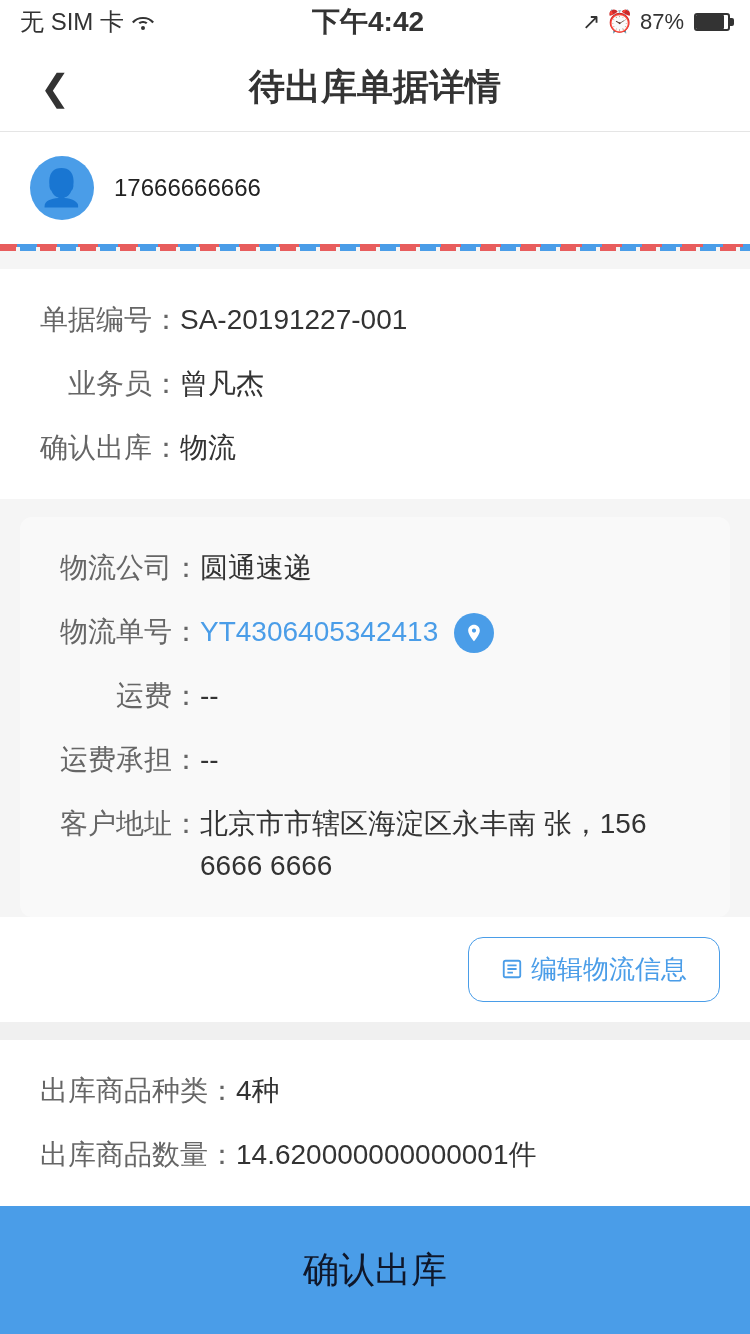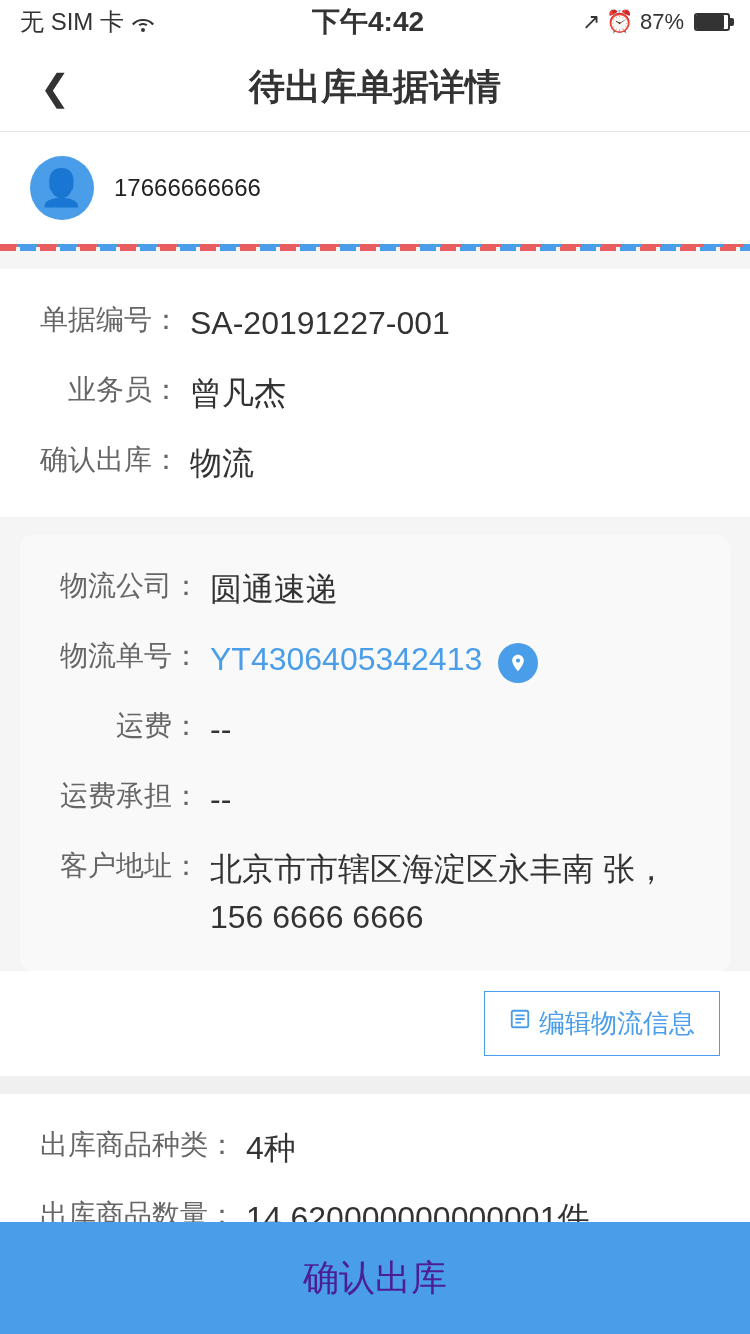--- a/index.html
+++ b/index.html
@@ -16,21 +16,21 @@
     .status-bar {
       background: #fff;
       height: 44px;
       display: flex;
       align-items: center;
       justify-content: space-between;
       padding: 0 20px;
       font-size: 24px;
       font-weight: 500;
     }
-    .status-left { display: flex; align-items: flex-end; gap: 8px; }
+    .status-left { display: flex; align-items: center; gap: 8px; }
     .status-center { font-size: 28px; font-weight: 600; }
     .status-right { display: flex; align-items: center; gap: 6px; font-size: 22px; }
     .battery-icon {
       display: inline-block;
       width: 36px; height: 18px;
       border: 2px solid #333;
       border-radius: 3px;
       position: relative;
       margin-left: 4px;
     }
@@ -112,22 +112,21 @@
     .info-row:last-child { margin-bottom: 0; }
     .info-label {
       color: #666;
       font-size: 28px;
       min-width: 140px;
       text-align: right;
       flex-shrink: 0;
     }
     .info-value {
       color: #333;
-      font-size: 32px;
-      margin-left: 10px;
+      font-size: 28px;
       flex: 1;
     }
     .info-value.link { color: #4a9de8; }
     
     .logistics-card {
       background: #f9f9f9;
       border-radius: 12px;
       margin: 18px 0;
       padding: 30px 40px;
     }
@@ -148,25 +147,25 @@
     .track-icon svg { fill: white; width: 20px; height: 20px; }
     
     .edit-btn-row {
       display: flex;
       justify-content: flex-end;
       padding: 0 20px 20px;
     }
     .edit-btn {
       border: 1.5px solid #4a9de8;
       color: #4a9de8;
-      border-radius: 0;
-      padding: 14px 24px;
+      border-radius: 15px;
+      padding: 14px 32px;
       font-size: 26px;
       display: flex;
-      align-items: flex-start;
+      align-items: flex-end;
       gap: 8px;
       background: #fff;
       cursor: pointer;
     }
     
     .goods-section {
       background: #fff;
       margin: 0;
       padding: 30px 40px;
     }
@@ -191,24 +190,24 @@
     }
     
     .empty-area {
       flex: 1;
       background: #f5f5f5;
       min-height: 200px;
     }
     
     .confirm-btn {
       background: #4a9de8;
-      color: #4c1d95;
+      color: #0f172a;
       border: none;
       width: 100%;
-      height: 112px;
+      height: 128px;
       font-size: 36px;
       font-weight: 500;
       cursor: pointer;
       position: fixed;
       bottom: 0;
       left: 0;
       width: 750px;
     }
     .page-wrapper {
       display: flex;

